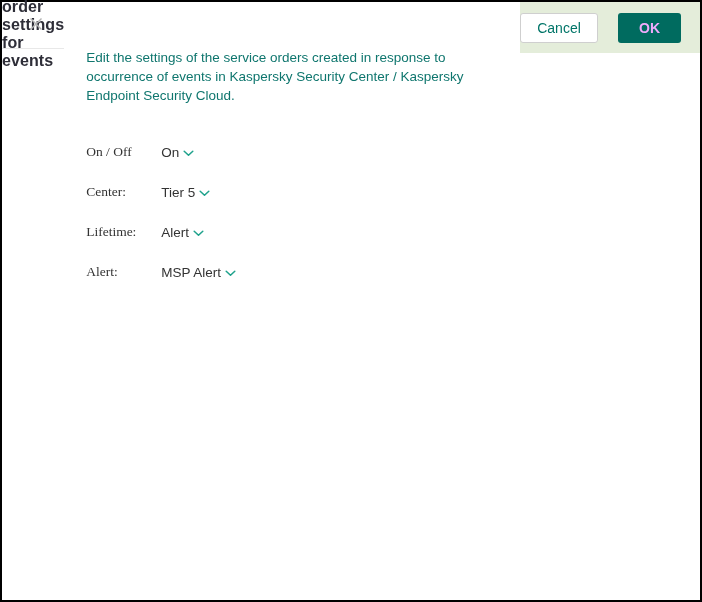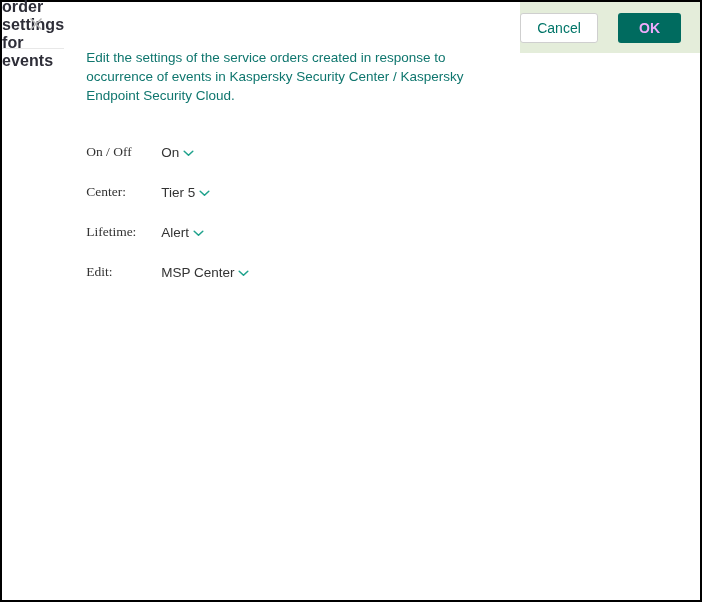--- a/index.html
+++ b/index.html
@@ -160,23 +160,23 @@
       <span class="field-value">Alert</span>
       <span class="chevron-icon">
         <svg width="11" height="7" viewBox="0 0 11 7">
           <polyline points="1.2,1.2 5.5,5.3 9.8,1.2" fill="none" stroke="#1fa28c" stroke-width="1.5" stroke-linecap="round" stroke-linejoin="round"></polyline>
         </svg>
       </span>
     </button>
   </div>
 
   <div class="field-row">
-    <span class="field-label">Edit:</span>
+    <span class="field-label">Alert:</span>
     <button class="dropdown">
-      <span class="field-value">MSP Center</span>
+      <span class="field-value">MSP Alert</span>
       <span class="chevron-icon">
         <svg width="11" height="7" viewBox="0 0 11 7">
           <polyline points="1.2,1.2 5.5,5.3 9.8,1.2" fill="none" stroke="#1fa28c" stroke-width="1.5" stroke-linecap="round" stroke-linejoin="round"></polyline>
         </svg>
       </span>
     </button>
   </div>
 </div>
   </div>
 

